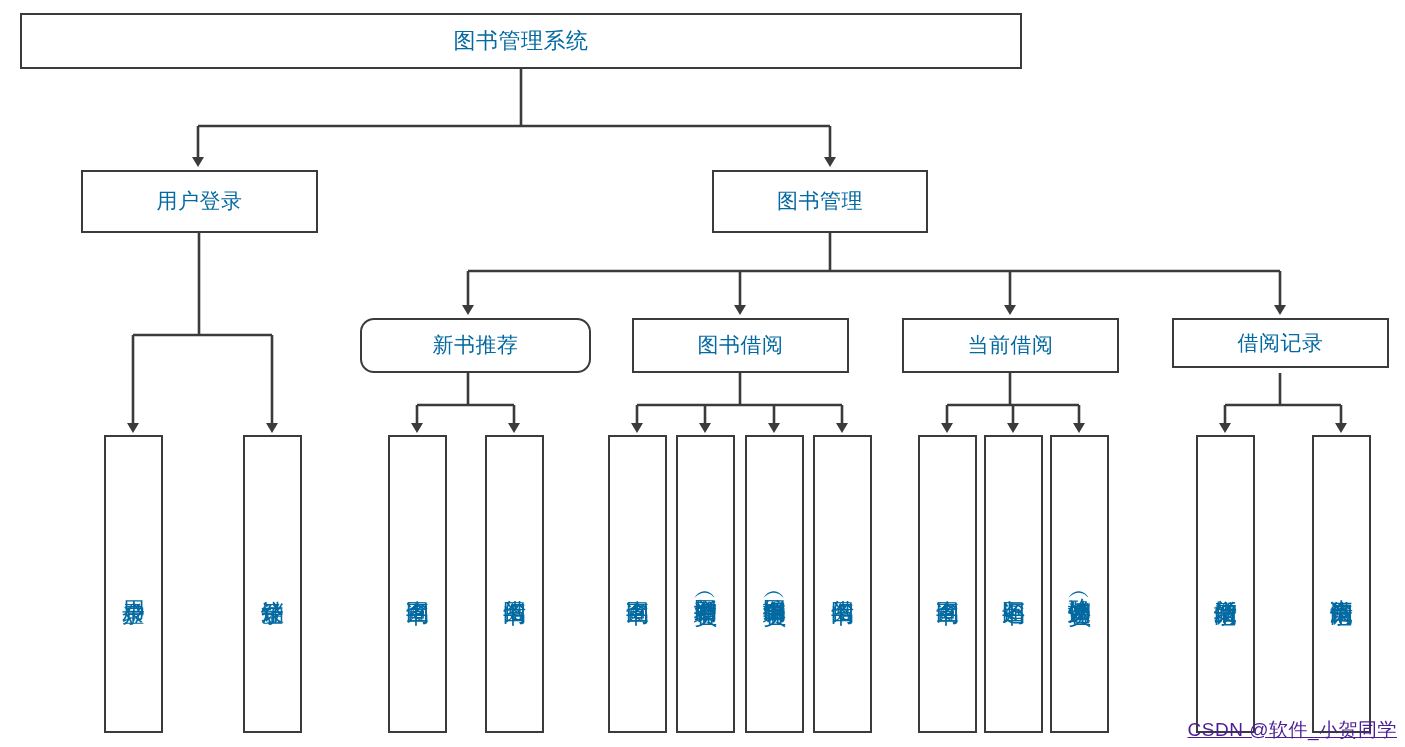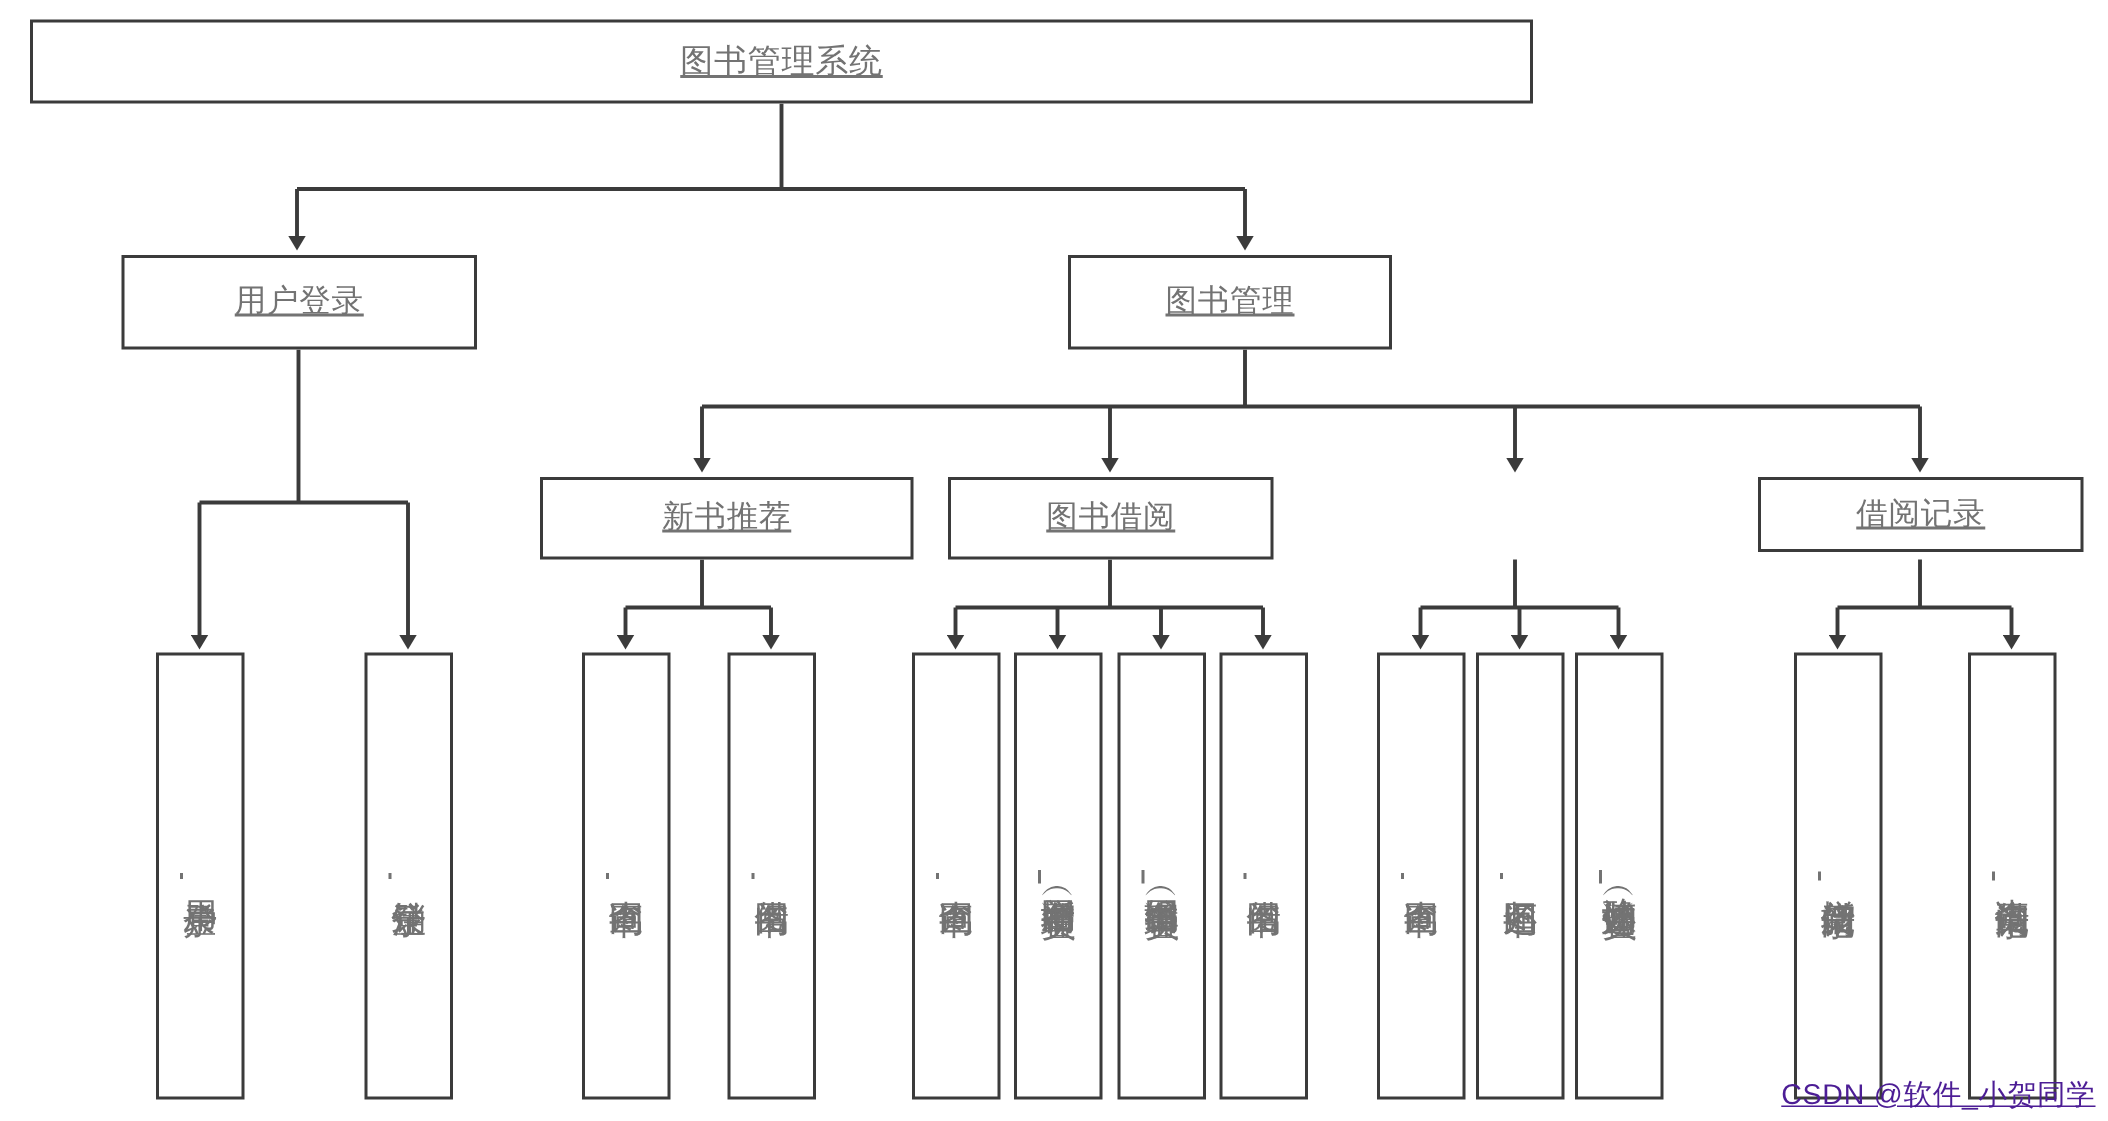--- a/index.html
+++ b/index.html
@@ -35,22 +35,21 @@
     align-items: center;
     justify-content: center;
     color: #37474f;
     z-index: 2;
   }
   .node .label {
     display: block;
     text-align: center;
     line-height: 1.18;
     white-space: nowrap;
-    color: #737373;
-    text-decoration: underline;
+    color: #0369a1;
   }
   .node.horizontal .label {
     font-size: 21px;
     letter-spacing: 0.5px;
   }
   .node.root .label {
     font-size: 22px;
   }
   .node.vertical {
     align-items: flex-start;
@@ -141,26 +140,29 @@
     <span class="label">图书管理系统</span>
   </div>
 
   <div class="node horizontal" style="left:81px; top:170px; width:237px; height:63px;">
     <span class="label">用户登录</span>
   </div>
   <div class="node horizontal" style="left:712px; top:170px; width:216px; height:63px;">
     <span class="label">图书管理</span>
   </div>
 
-  <div class="node horizontal" style="left:360px; top:318px; width:249px; height:55px;">
+  <div class="node horizontal" style="left:360px; top:318px; width:231px; height:55px;border-radius:14px;">
     <span class="label">新书推荐</span>
   </div>
   <div class="node horizontal" style="left:632px; top:318px; width:217px; height:55px;">
     <span class="label">图书借阅</span>
   </div>
+  <div class="node horizontal" style="left:902px; top:318px; width:217px; height:55px;">
+    <span class="label">当前借阅</span>
+  </div>
   <div class="node horizontal" style="left:1172px; top:318px; width:217px; height:50px;">
     <span class="label">借阅记录</span>
   </div>
 
   <div class="node vertical mid" style="left:104px; top:435px; width:59px; height:298px;">
     <span class="label" style="margin-top: 141px;">用户登录</span>
   </div>
   <div class="node vertical mid" style="left:243px; top:435px; width:59px; height:298px;">
     <span class="label" style="margin-top: 141px;">注销登录</span>
   </div>

